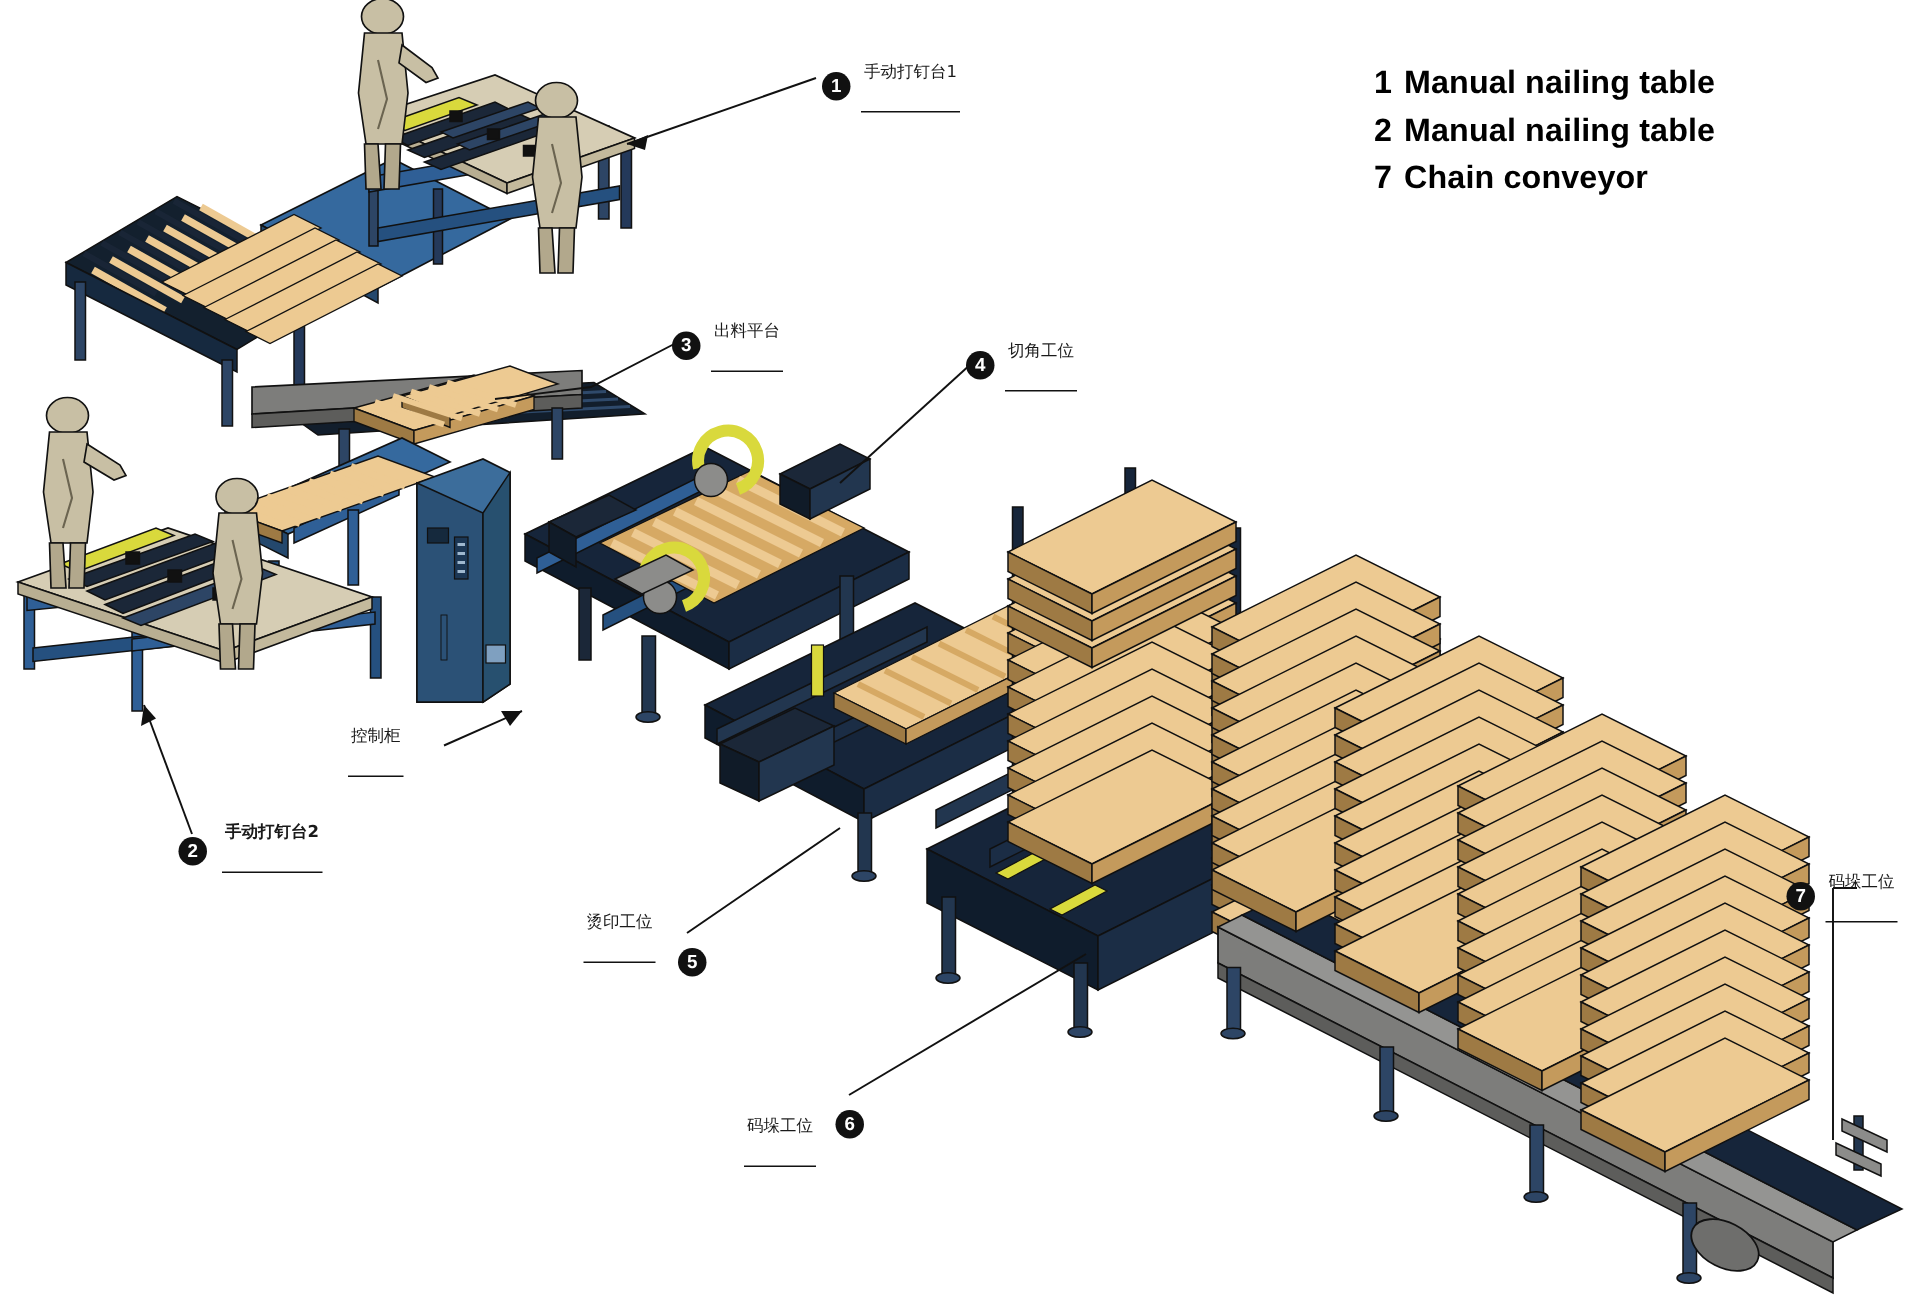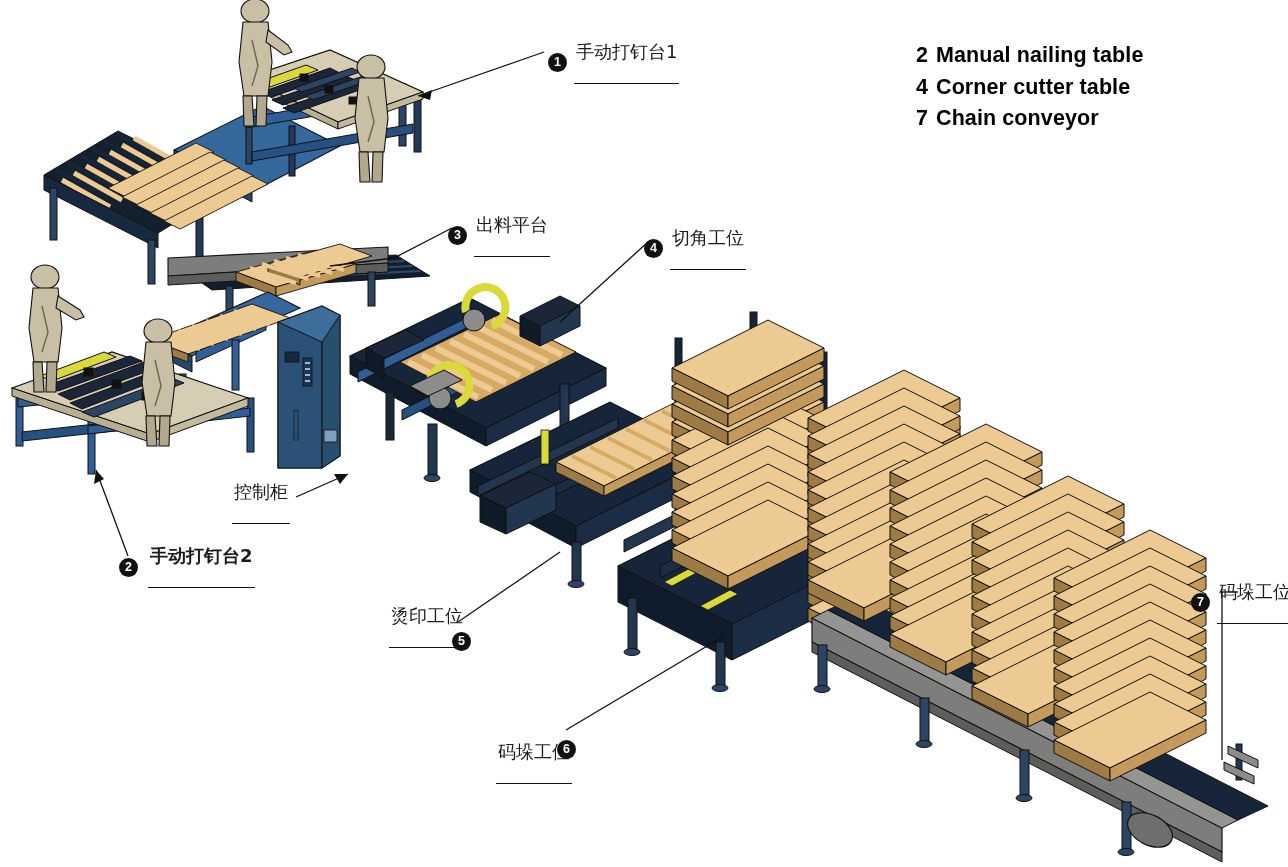--- a/index.html
+++ b/index.html
@@ -12,21 +12,21 @@
   
   #legend{position:absolute;left:916px;top:40px;width:300px;
           font-size:21.5px;font-weight:bold;color:#000;line-height:1.47;
           letter-spacing:.1px;}
   #legend .lg-row{white-space:nowrap;}
   #legend .lg-num{display:inline-block;width:20px;}
 
   
   .callout{position:absolute;white-space:nowrap;}
   .cn-text{font-family:"DejaVu Sans","Liberation Sans",sans-serif;
-           font-size:18px;color:#1a1a1a;border-bottom:1.3px solid #111;
+           font-size:11px;color:#1a1a1a;border-bottom:1.3px solid #111;
            padding:0 2px 19px 2px;display:inline-block;line-height:1.25;}
   .bullet{display:inline-block;width:19px;height:19px;border-radius:50%;
           background:#111;color:#fff;font-size:12.5px;font-weight:bold;
           text-align:center;line-height:19px;
           font-family:"Liberation Sans",sans-serif;vertical-align:middle;}
   .co-row{display:flex;align-items:center;gap:7px;}
 </style>
 </head>
 <body>
 
@@ -587,24 +587,24 @@
 
       <path d="M566,730 L724,636"></path>
 
       <path d="M1222,592 L1222,760"></path>
       <path d="M1222,592 L1238,592"></path>
     </g>
   </svg>
 
   <div id="legend">
     <div class="lg-row">
-      <span class="lg-num">2</span><span>Manual nailing table</span>
+      <span class="lg-num">1</span><span>Manual nailing table</span>
     </div>
     <div class="lg-row">
-      <span class="lg-num">4</span><span>Corner cutter table</span>
+      <span class="lg-num">2</span><span>Manual nailing table</span>
     </div>
     <div class="lg-row">
       <span class="lg-num">7</span><span>Chain conveyor</span>
     </div>
   </div>
 
   <div class="callout" style="left:548px;top:41px;">
     <div class="co-row">
       <span class="bullet">1</span>
       <span class="cn-text">手动打钉台1</span>

